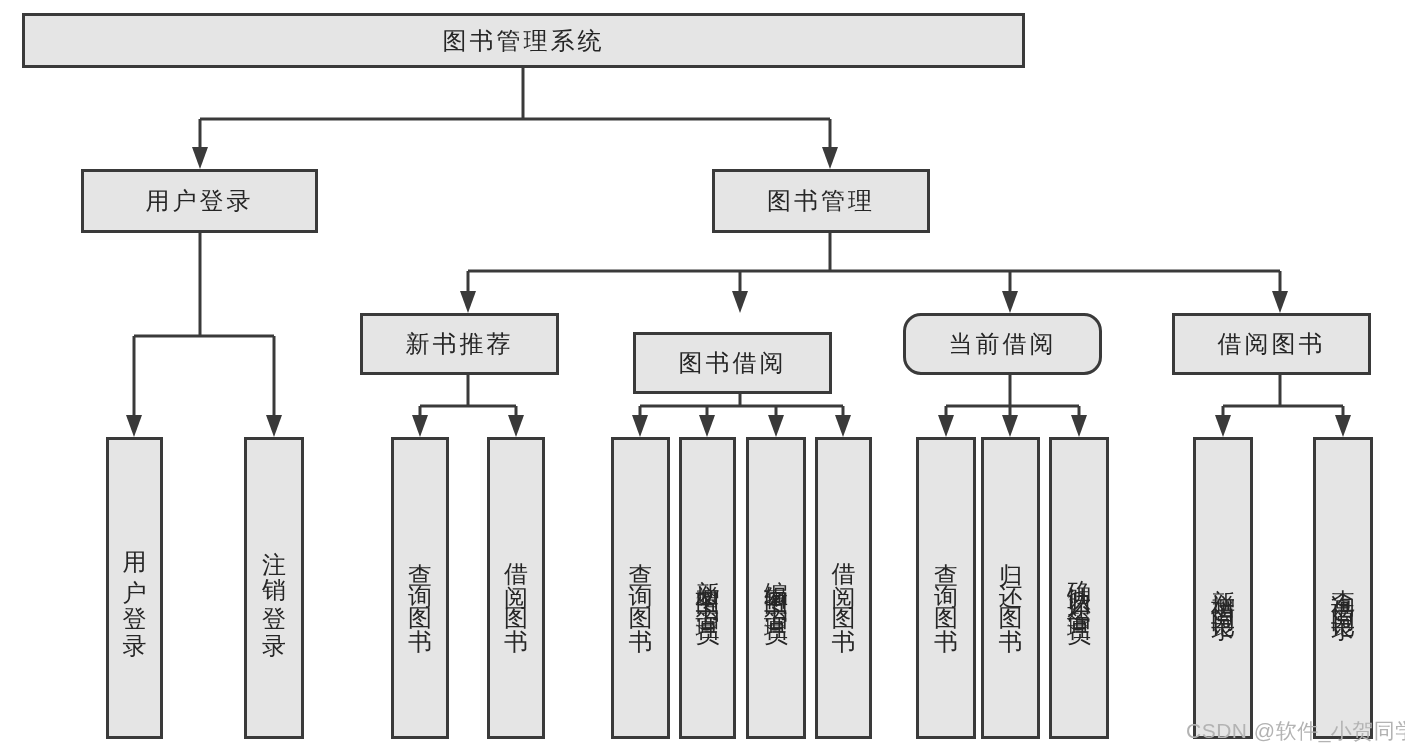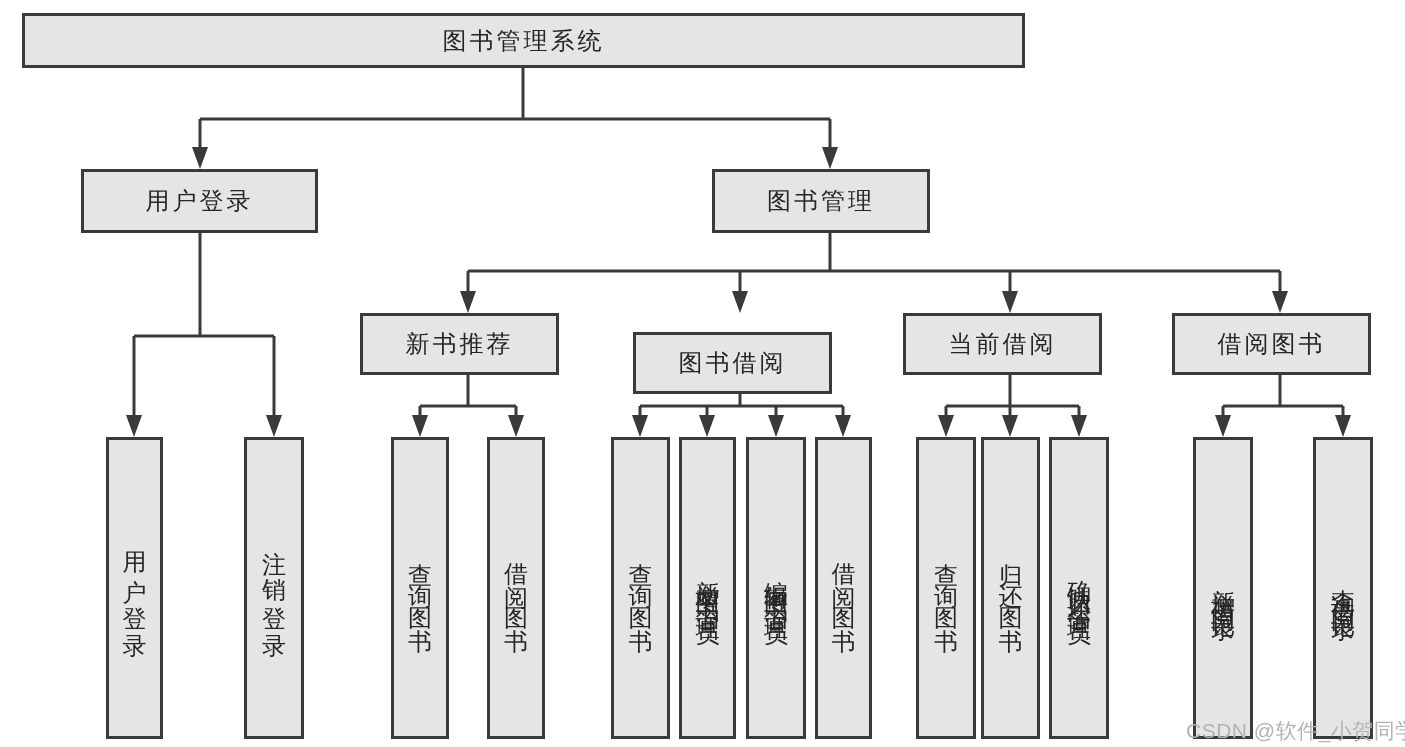--- a/index.html
+++ b/index.html
@@ -21,21 +21,21 @@
   .vbox .ls-xl{letter-spacing:28px;}
   .vbox .ls-lg{letter-spacing:22px;}
   .vbox .ls-sm{letter-spacing:6px;}
   
   .b-root{left:22px;top:13px;width:1003px;height:55px;}
   .b-login{left:81px;top:169px;width:237px;height:64px;}
   .b-mgmt{left:712px;top:169px;width:218px;height:64px;}
   .b-l3{top:313px;height:62px;width:199px;}
   .b-recommend{left:360px;}
   .b-borrowsec{left:633px;margin-top:19px;}
-  .b-current{left:903px;}
+  .b-current{left:903px;border-radius:18px;}
   .b-records{left:1172px;}
   
   .b-l4{top:437px;height:302px;}
   .b-u1{left:106px;width:57px;}
   .b-u2{left:244px;width:60px;}
   .b-r1{left:391px;width:58px;}
   .b-r2{left:487px;width:58px;}
   .b-j1{left:611px;width:59px;}
   .b-j2{left:679px;width:57px;}
   .b-j3{left:746px;width:60px;}

